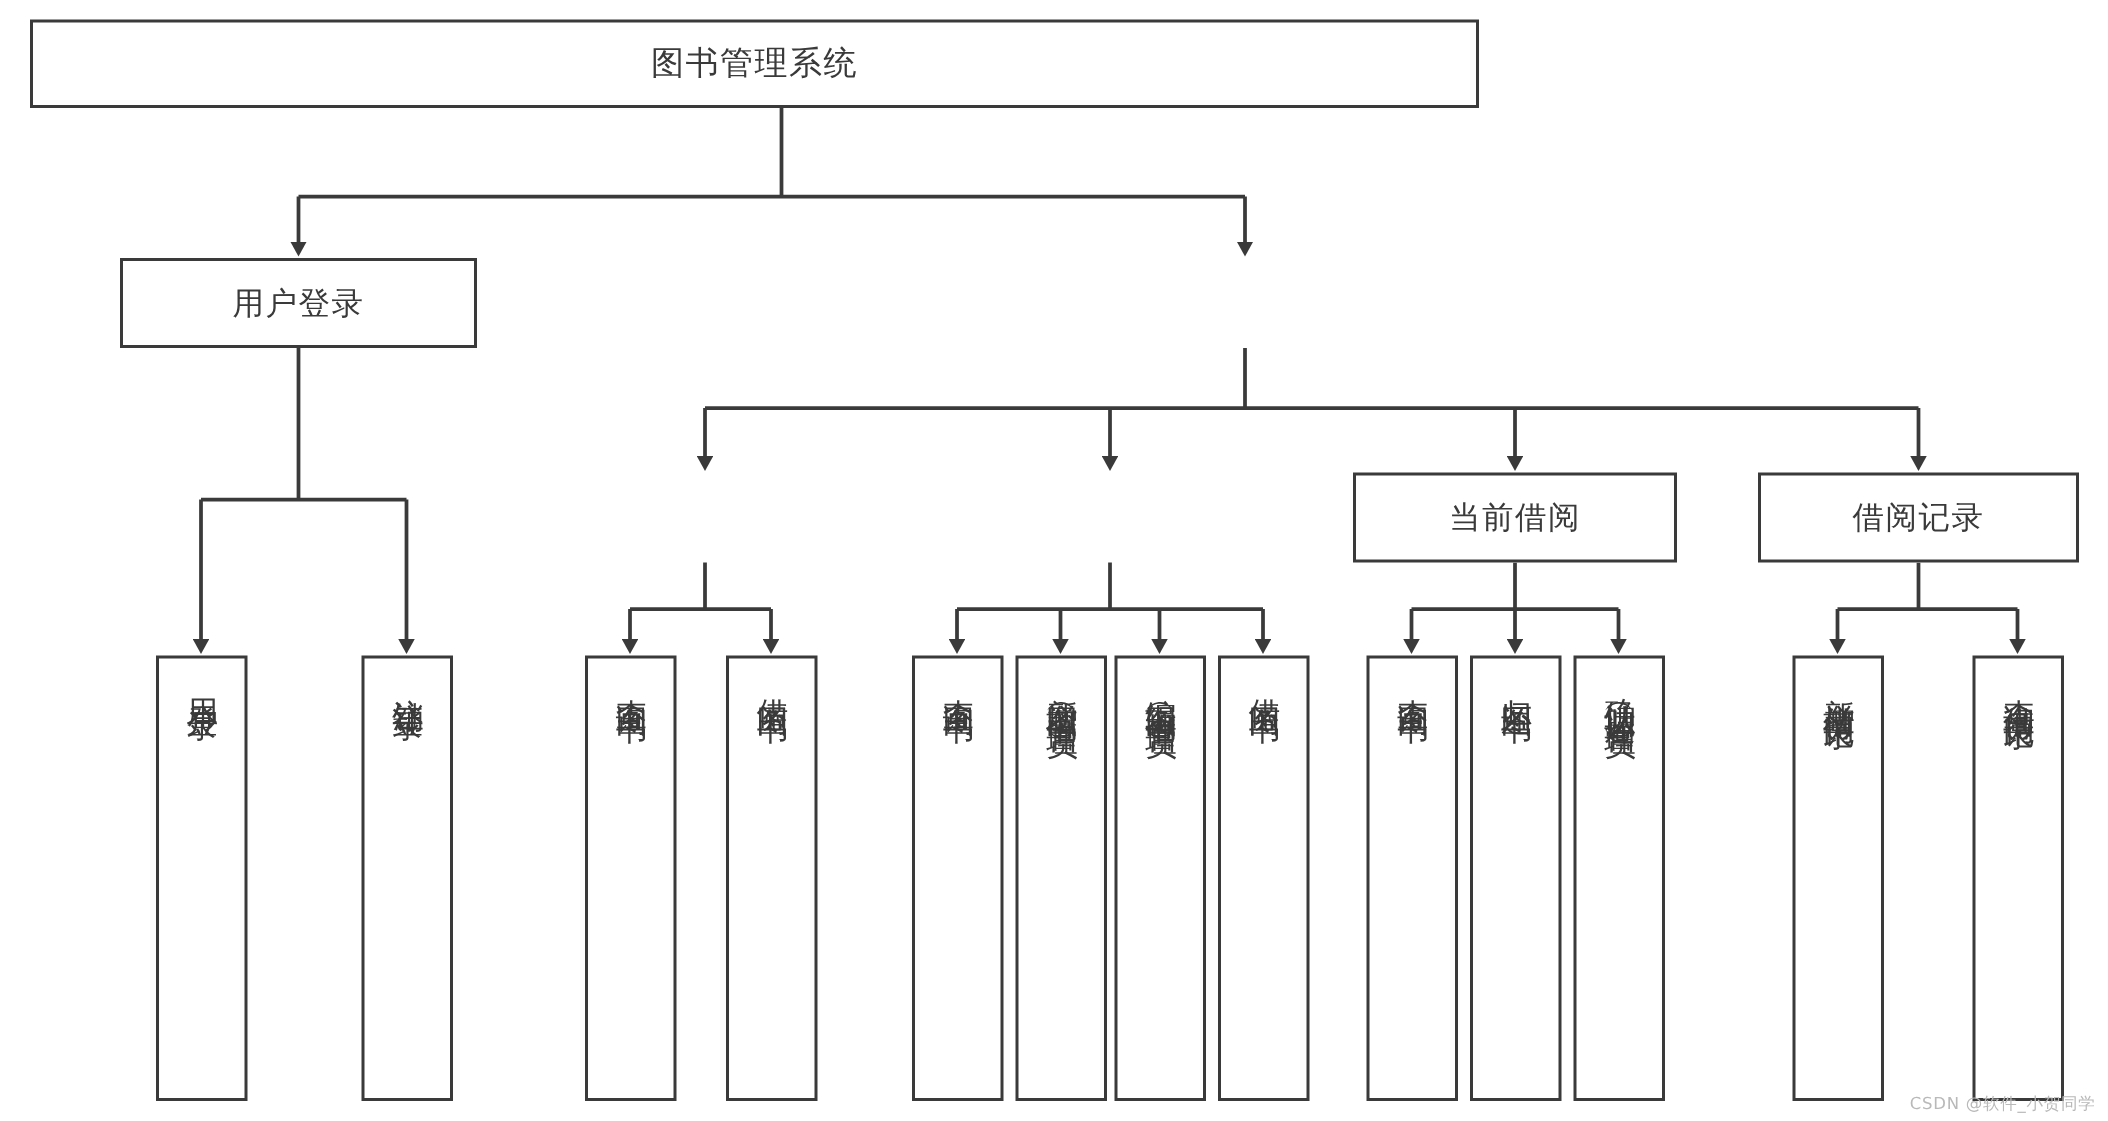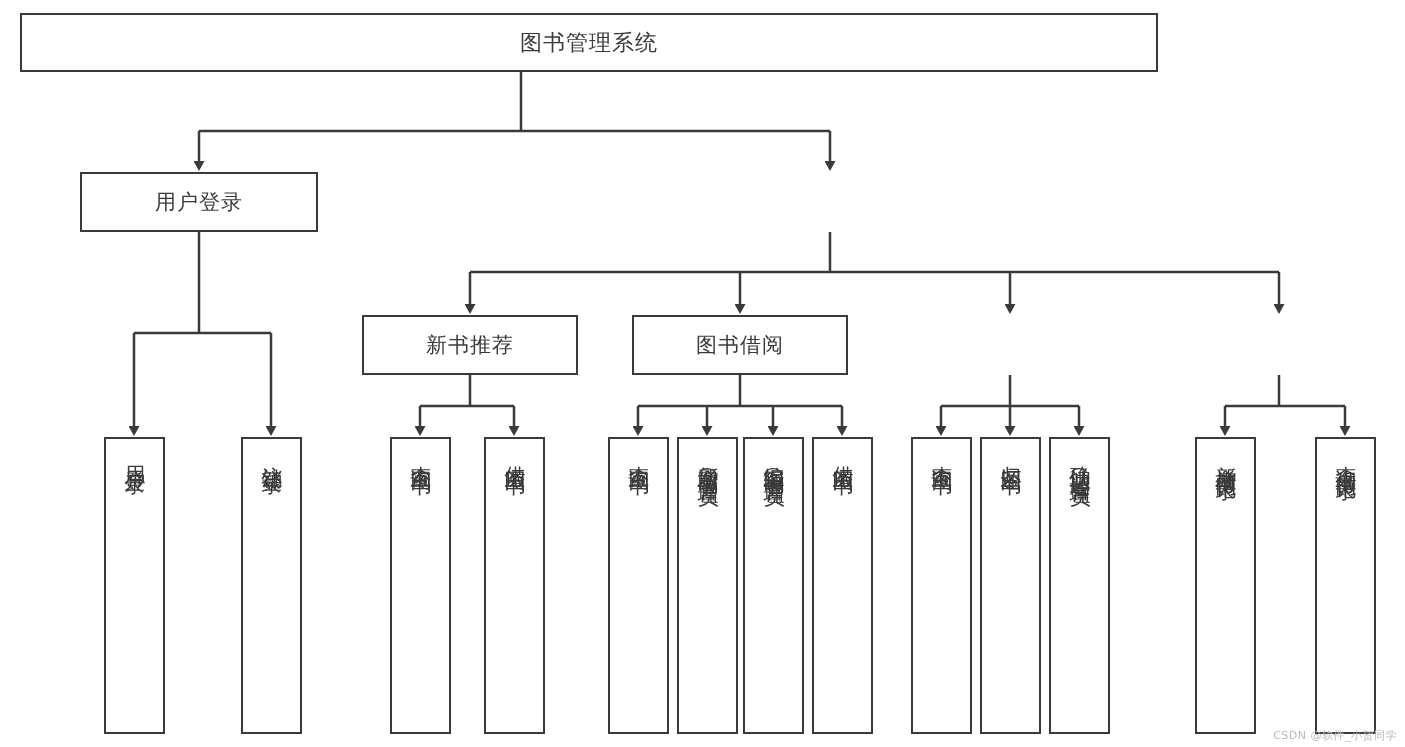--- a/index.html
+++ b/index.html
@@ -125,38 +125,38 @@
       <path d="M1010,406 L1010,427" marker-end="url(#arrow)"></path>
       <path d="M1079,406 L1079,427" marker-end="url(#arrow)"></path>
 
       <path d="M1279,375 L1279,406"></path>
       <path d="M1225,406 L1345,406"></path>
       <path d="M1225,406 L1225,427" marker-end="url(#arrow)"></path>
       <path d="M1345,406 L1345,427" marker-end="url(#arrow)"></path>
     </g>
   </svg>
 
-  <div class="node horiz root" style="left:20px; top:13px; width:1138px; height:59px;">
+  <div class="node horiz root" style="left:20px; top:13px; width:966px; height:59px;">
     <span class="label">图书管理系统</span>
   </div>
 
   <div class="node horiz" style="left:80px; top:172px; width:238px; height:60px;">
     <span class="label">用户登录</span>
   </div>
 
 
-  <div class="node horiz" style="left:362px; top:315px; width:216px; height:60px;">
-    <span class="label">新书推荐</span>
-  </div>
-
-  <div class="node horiz" style="left:632px; top:315px; width:216px; height:60px;">
-    <span class="label">图书借阅</span>
-  </div>
-
-
+
+
+  <div class="node horiz" style="left:902px; top:315px; width:216px; height:60px;">
+    <span class="label">当前借阅</span>
+  </div>
+
+  <div class="node horiz" style="left:1172px; top:315px; width:214px; height:60px;">
+    <span class="label">借阅记录</span>
+  </div>
 
   <div class="node vert" style="left:104px; top:437px; width:61px; height:297px;">
     <span class="label">用户登录</span>
   </div>
 
   <div class="node vert" style="left:241px; top:437px; width:61px; height:297px;">
     <span class="label">注销登录</span>
   </div>
 
   <div class="node vert" style="left:390px; top:437px; width:61px; height:297px;">

